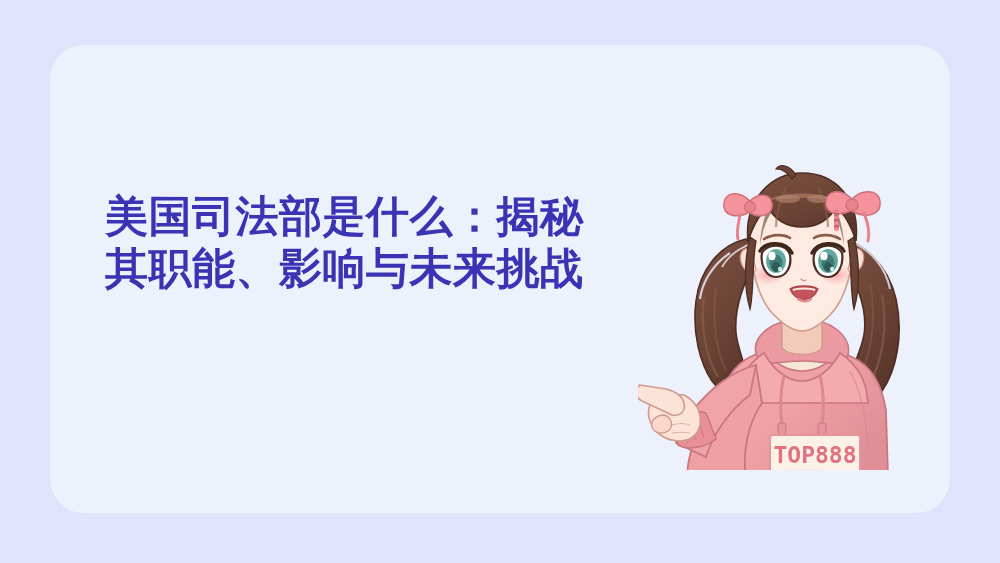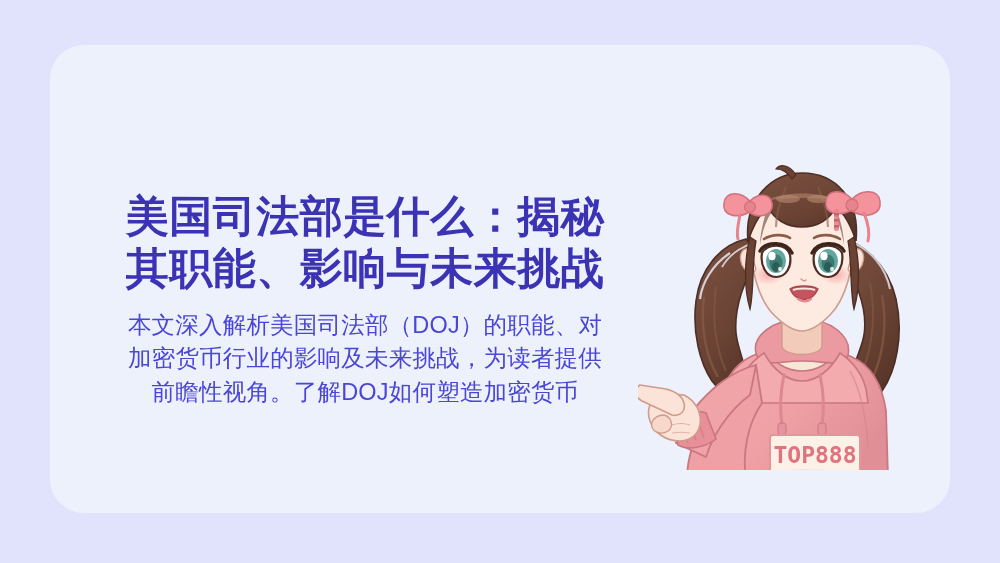--- a/index.html
+++ b/index.html
@@ -31,21 +31,20 @@
     border-radius: 34px;
     overflow: hidden;
   }
 
   
   #text-block {
     position: absolute;
     left: 55px;
     top: 145px;
     width: 520px;
-    text-align: center;
   }
 
   #headline {
     margin: 0;
     color: #3b33b4;
     font-size: 43px;
     line-height: 1.22;
     font-weight: 700;
     letter-spacing: 0.5px;
     white-space: pre-line;
@@ -74,23 +73,20 @@
 </head>
 <body>
 
 <div id="poster">
 
   <div id="card">
 
     <div id="text-block">
       <h1 id="headline">美国司法部是什么：揭秘
 其职能、影响与未来挑战</h1>
-      <p id="subcopy">本文深入解析美国司法部（DOJ）的职能、对
-加密货币行业的影响及未来挑战，为读者提供
-前瞻性视角。了解DOJ如何塑造加密货币</p>
     </div>
 
     <div id="character">
       <svg viewBox="0 0 300 320" xmlns="http://www.w3.org/2000/svg" aria-hidden="true">
         <defs>
           <clipPath id="bodyFade">
             <rect x="0" y="0" width="300" height="313"></rect>
           </clipPath>
           <linearGradient id="hoodieGrad" x1="0" y1="0" x2="1" y2="0.6">
             <stop offset="0%" stop-color="#f3abae"></stop>

